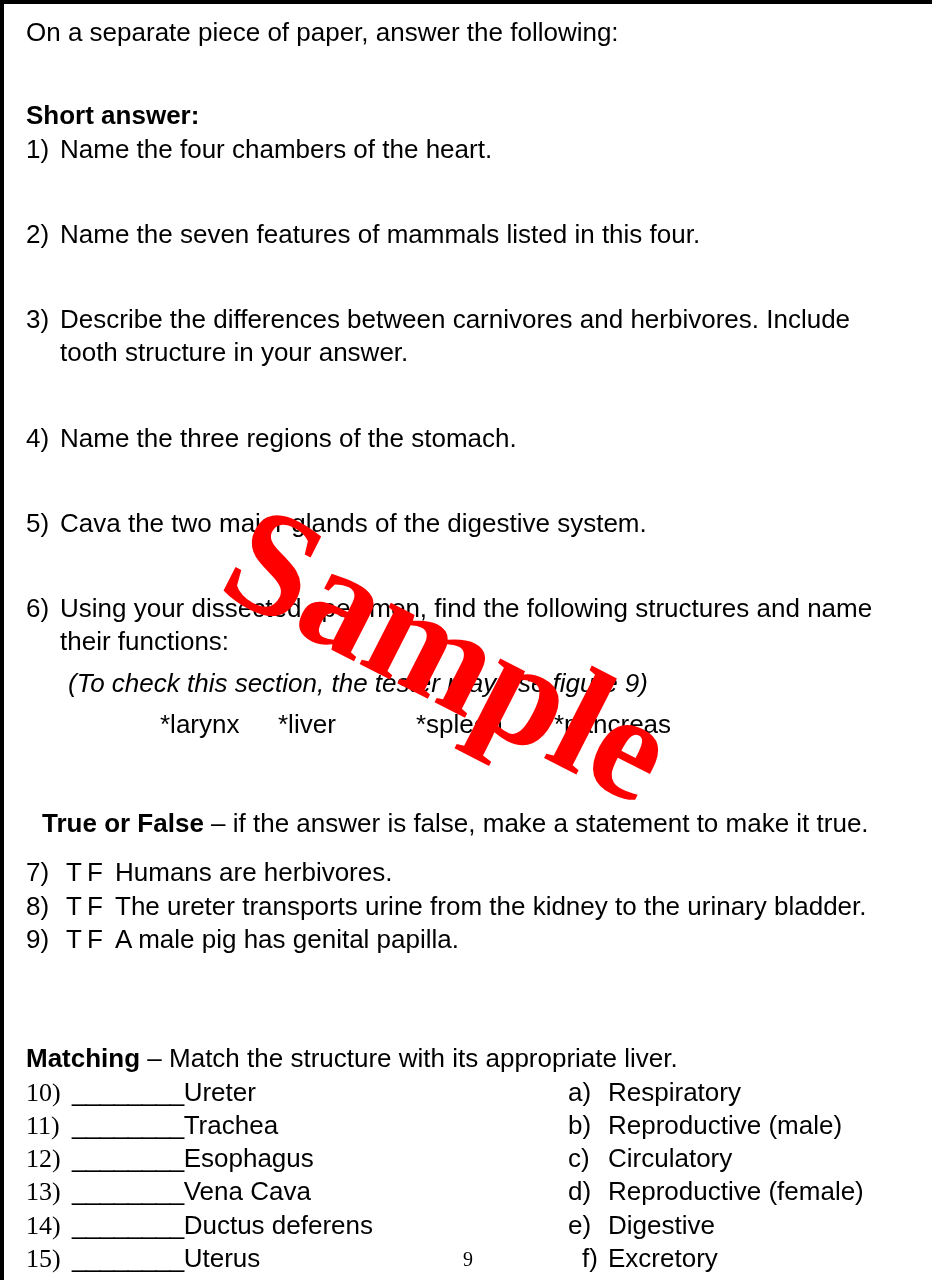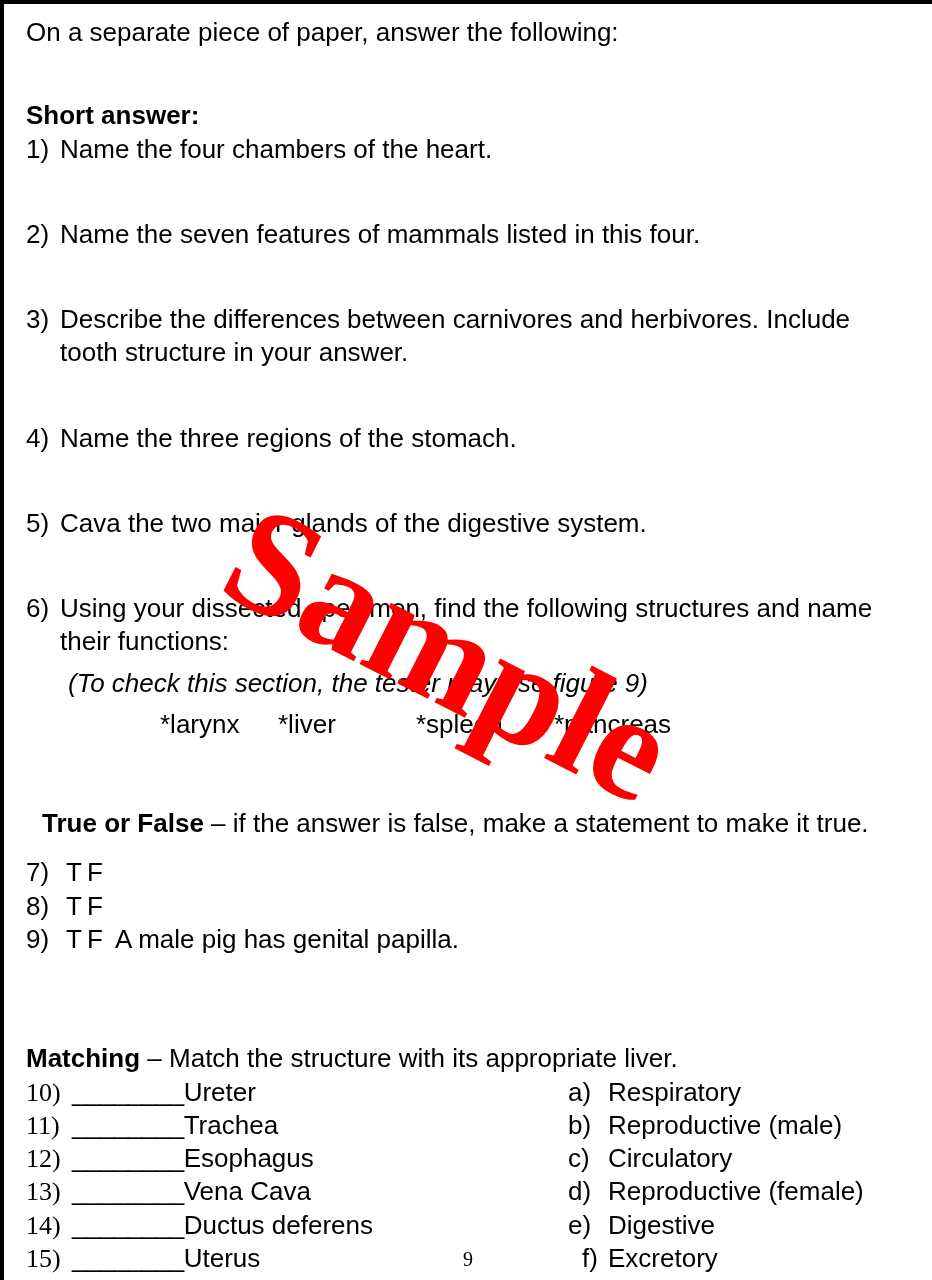--- a/index.html
+++ b/index.html
@@ -237,26 +237,28 @@
     <p class="tf-head">
       <b>True or False</b><span> – if the answer is false, make a statement to make it true.</span>
     </p>
 
     <div>
 
       <div class="tf-row">
         <span class="tf-num">7)</span>
         <span class="tf-t">T</span>
         <span class="tf-f">F</span>
+        <span class="tf-text">Humans are herbivores.</span>
       </div>
 
       <div class="tf-row">
         <span class="tf-num">8)</span>
         <span class="tf-t">T</span>
         <span class="tf-f">F</span>
+        <span class="tf-text">The ureter transports urine from the kidney to the urinary bladder.</span>
       </div>
 
       <div class="tf-row">
         <span class="tf-num">9)</span>
         <span class="tf-t">T</span>
         <span class="tf-f">F</span>
         <span class="tf-text">A male pig has genital papilla.</span>
       </div>
 
     </div>

